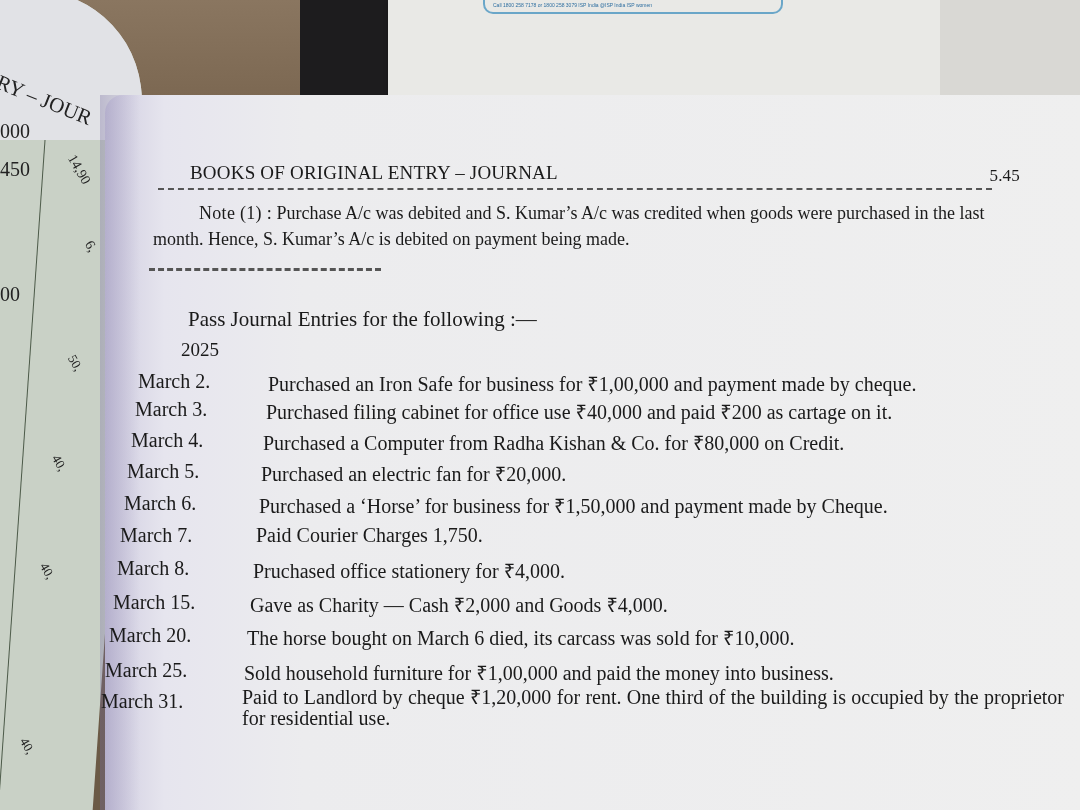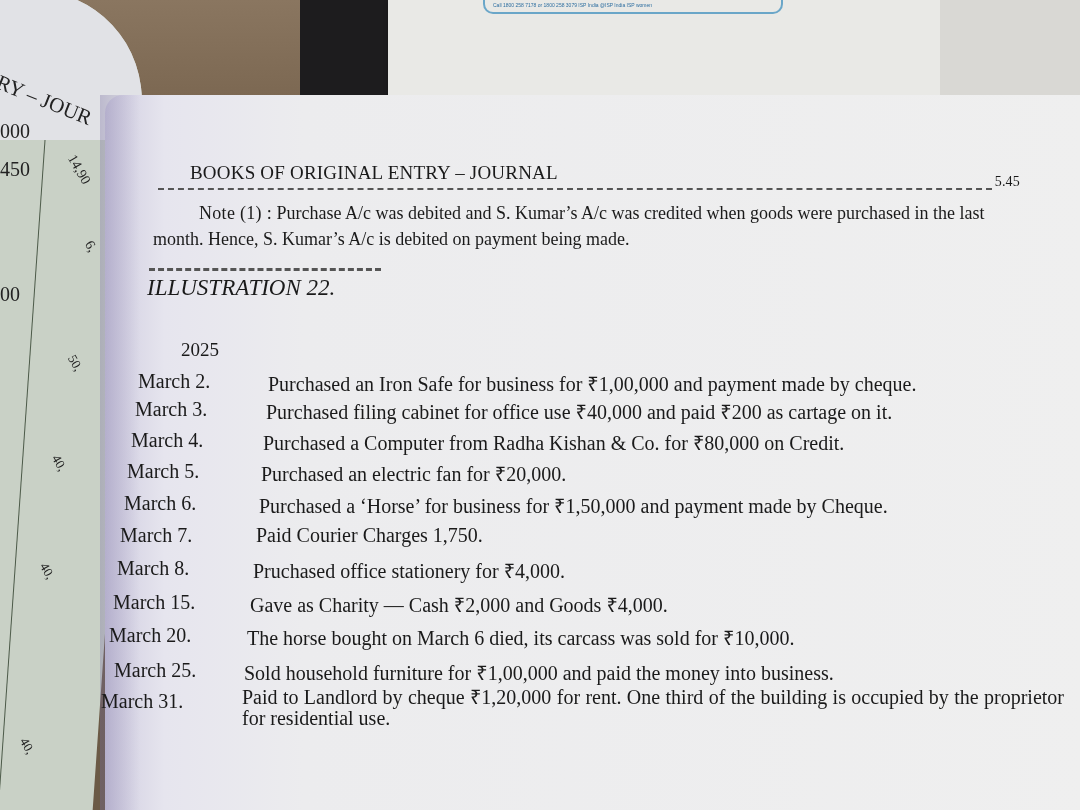--- a/index.html
+++ b/index.html
@@ -47,21 +47,21 @@
     .main-page {
       position: absolute; left: 105px; top: 95px; width: 990px; height: 740px;
       background: linear-gradient(90deg, #cfcce0 0%, #e6e5ee 6%, #ececee 20%, #efefef 100%);
       border-radius: 18px 0 0 0;
     }
     .content { position: absolute; left: 0; top: 0; width: 1080px; height: 810px; color: #1a1a1a; }
     .running-head {
       position: absolute; left: 162px; top: 162px; width: 830px;
       font-size: 19px; letter-spacing: 0.2px; margin-left: 28px;
     }
-    .running-head .page-no { position: absolute; right: 0; top: 12px; font-size: 14px; text-align: center; }
+    .running-head .page-no { position: absolute; right: 0; top: 4px; font-size: 17px; text-align: center; }
     .dash-rule {
       position: absolute; left: 158px; top: 188px; width: 834px; height: 0;
       border-top: 2px dashed #555;
     }
     .note { position: absolute; left: 153px; top: 200px; width: 842px; font-size: 18px; line-height: 26px; }
     .note .indent { display: inline-block; width: 46px; }
     .note .lbl { letter-spacing: 0.3px; }
     .illus-rule {
       position: absolute; left: 149px; top: 268px; width: 232px; border-top: 3px dashed #555;
     }
@@ -111,21 +111,21 @@
     <span class="page-no">5.45</span>
   </div>
   <div class="dash-rule"></div>
 
   <div class="note">
     <span class="indent"></span><span class="lbl">Note (1) :</span>
     <span>Purchase A/c was debited and S. Kumar’s A/c was credited when goods were purchased in the last month. Hence, S. Kumar’s A/c is debited on payment being made.</span>
   </div>
 
   <div class="illus-rule"></div>
-  <div class="illus">ILLUSTRATION 22.</div>
+  <div class="instr">Pass Journal Entries for the following :—</div>
   <div class="year">2025</div>
 
   <div class="entry" style="left:138px;top:370px;">
     <span class="date">March 2.</span>
     <span class="desc" style="left:130px;">Purchased an Iron Safe for business for ₹1,00,000 and payment made by cheque.</span>
   </div>
   <div class="entry" style="left:135px;top:398px;">
     <span class="date">March 3.</span>
     <span class="desc" style="left:131px;">Purchased filing cabinet for office use ₹40,000 and paid ₹200 as cartage on it.</span>
   </div>
@@ -150,21 +150,21 @@
     <span class="desc" style="left:136px;">Pruchased office stationery for ₹4,000.</span>
   </div>
   <div class="entry" style="left:113px;top:591px;">
     <span class="date">March 15.</span>
     <span class="desc" style="left:137px;">Gave as Charity — Cash ₹2,000 and Goods ₹4,000.</span>
   </div>
   <div class="entry" style="left:109px;top:624px;">
     <span class="date">March 20.</span>
     <span class="desc" style="left:138px;">The horse bought on March 6 died, its carcass was sold for ₹10,000.</span>
   </div>
-  <div class="entry" style="left:105px;top:659px;padding-left:9px;">
+  <div class="entry" style="left:105px;top:659px;">
     <span class="date">March 25.</span>
     <span class="desc" style="left:139px;">Sold household furniture for ₹1,00,000 and paid the money into business.</span>
   </div>
   <div class="entry" style="left:101px;top:690px;">
     <span class="date">March 31.</span>
     <span class="desc entry-wrap" style="left:141px;width:822px;line-height:21px;top:-3px;text-align:justify;">Paid to Landlord by cheque ₹1,20,000  for  rent.  One  third  of  the  building  is occupied by the proprietor for residential use.</span>
   </div>
 </div>
 
 </body></html>

